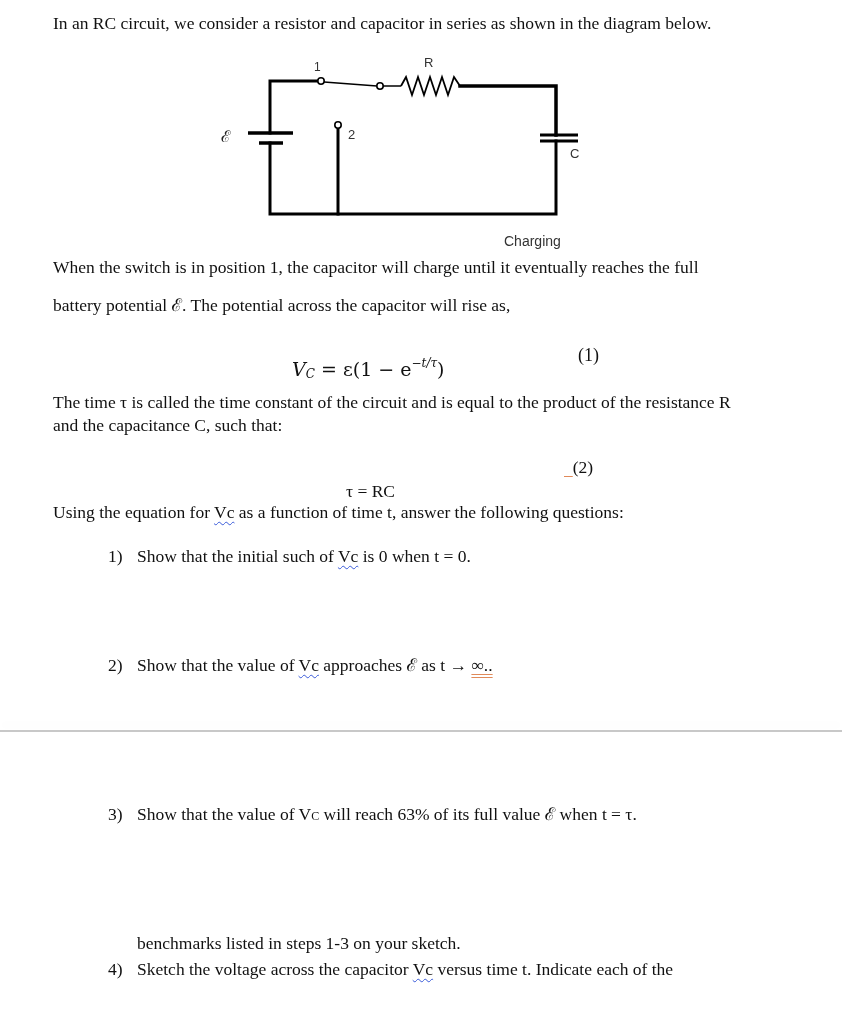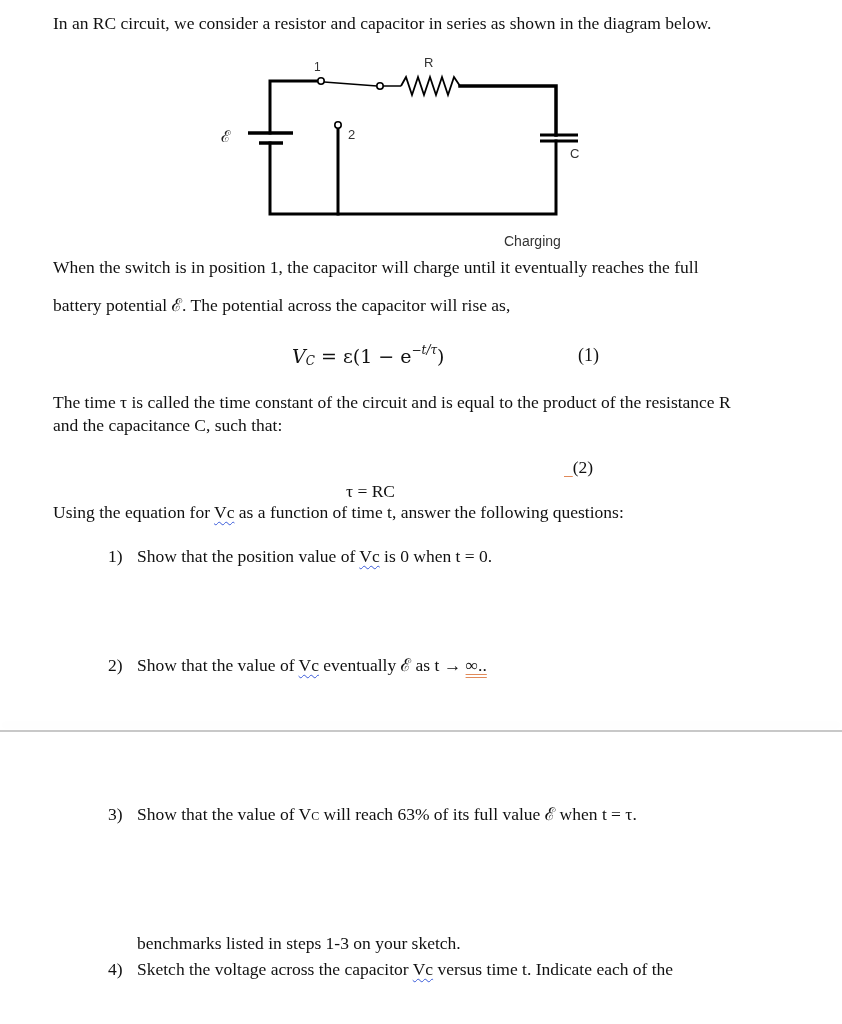--- a/index.html
+++ b/index.html
@@ -1,20 +1,20 @@
 <!DOCTYPE html>
 <html><head>
   <meta charset="utf-8">
   <style>
     html, body { margin: 0; padding: 0; background: #ffffff; }
     body { width: 842px; height: 1024px; position: relative; overflow: hidden;
            font-family: "Liberation Serif", serif; color: #111; }
     .txt { position: absolute; font-size: 17.5px; line-height: 23px; white-space: nowrap; }
     .circuit { position: absolute; left: 0; top: 0; }
-    .eq { position: absolute; font-family: "DejaVu Serif", serif; font-style: italic; font-size: 19px; }
+    .eq { position: absolute; font-family: "DejaVu Serif", serif; font-style: italic; font-size: 19px; margin-top: 13px; }
     .eqnum { position: absolute; font-size: 18px; }
     .squiggle { text-decoration: underline wavy #3a5bd9; text-decoration-thickness: 1px; text-underline-offset: 3px; }
     .dbl { text-decoration: underline double #e08a5a; text-underline-offset: 3px; }
     .divider { position: absolute; left: 0; top: 730px; width: 842px; height: 2px; background: #c8c8c8;
                box-shadow: 0 -6px 8px rgba(0,0,0,0.03); }
     .sub { font-size: 12px; vertical-align: -2px; }
     .sup { font-size: 12px; vertical-align: 9px; }
   </style>
 </head>
 <body>
@@ -68,22 +68,22 @@
 <div class="eqnum" style="left:578px; top:345px;">(1)</div>
 
 <div class="txt" style="left:53px; top:391px;">The time τ is called the time constant of the circuit and is equal to the product of the resistance R</div>
 <div class="txt" style="left:53px; top:414px;">and the capacitance C, such that:</div>
 
 <div class="txt" style="left:346px; top:480px;">τ = RC</div>
 <div class="txt" style="left:564px; top:456px;"><span style="text-decoration: underline #e08a5a; text-underline-offset:3px;">&nbsp;&nbsp;</span><span>(2)</span></div>
 
 <div class="txt" style="left:53px; top:501px;"><span>Using the equation for </span><span class="squiggle">Vc</span><span> as a function of time t, answer the following questions:</span></div>
 
-<div class="txt" style="left:108px; top:545px;"><span style="display:inline-block;width:29px;">1)</span><span>Show that the position value of </span><span class="squiggle">Vc</span><span> is 0 when t = 0.</span></div>
+<div class="txt" style="left:108px; top:545px;"><span style="display:inline-block;width:29px;">1)</span><span>Show that the initial such of </span><span class="squiggle">Vc</span><span> is 0 when t = 0.</span></div>
 
-<div class="txt" style="left:108px; top:654px;"><span style="display:inline-block;width:29px;">2)</span><span>Show that the value of </span><span class="squiggle">Vc</span><span> eventually ℰ as t → </span><span class="dbl">∞..</span></div>
+<div class="txt" style="left:108px; top:654px;"><span style="display:inline-block;width:29px;">2)</span><span>Show that the value of </span><span class="squiggle">Vc</span><span> approaches ℰ as t → </span><span class="dbl">∞..</span></div>
 
 <div class="divider"></div>
 
 <div class="txt" style="left:108px; top:803px;"><span style="display:inline-block;width:29px;">3)</span><span>Show that the value of V</span><span style="font-size:12px;">C</span><span> will reach 63% of its full value ℰ when t = τ.</span></div>
 
 <div class="txt" style="left:108px; top:958px;"><span style="display:inline-block;width:29px;">4)</span><span>Sketch the voltage across the capacitor </span><span class="squiggle">Vc</span><span> versus time t. Indicate each of the</span></div>
 <div class="txt" style="left:137px; top:932px;">benchmarks listed in steps 1-3 on your sketch.</div>
 
 </body></html>

